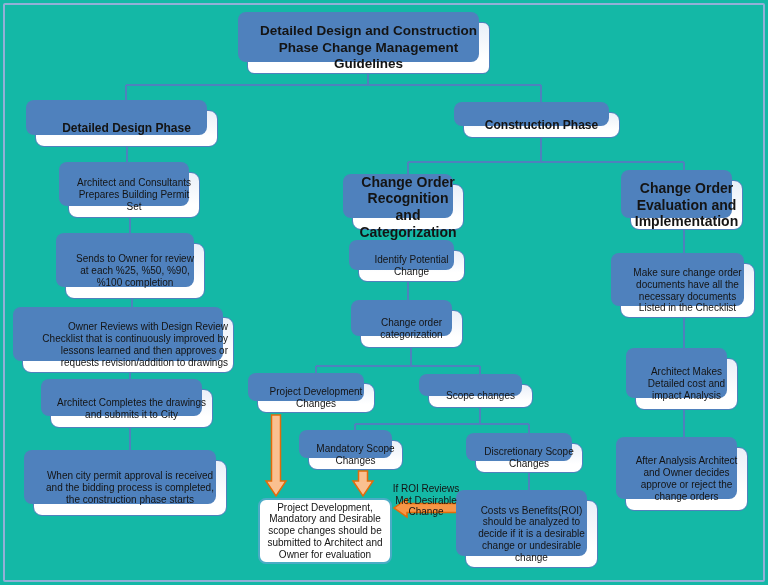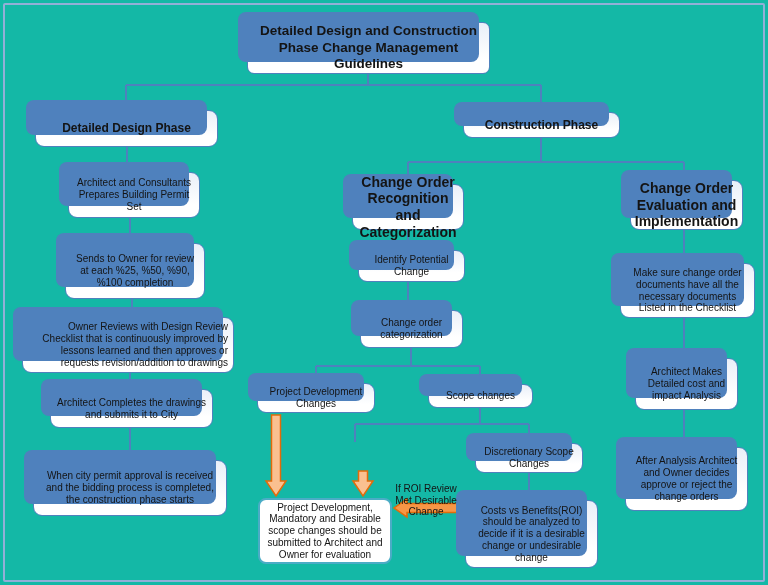--- a/index.html
+++ b/index.html
@@ -122,29 +122,32 @@
   </div>
   <div class="node" style="left:360px;top:310px;width:103px;height:38px;">
     <span>Change order categorization</span>
   </div>
   <div class="node" style="left:257px;top:383px;width:118px;height:30px;">
     <span>Project Development Changes</span>
   </div>
   <div class="node" style="left:428px;top:384px;width:105px;height:24px;">
     <span>Scope changes</span>
   </div>
+  <div class="node" style="left:308px;top:440px;width:95px;height:30px;">
+    <span>Mandatory Scope Changes</span>
+  </div>
   <div class="node" style="left:475px;top:443px;width:108px;height:30px;">
     <span>Discretionary Scope Changes</span>
   </div>
 
   <div class="node teal" style="left:258px;top:498px;width:134px;height:66px;">
     <span>Project Development, Mandatory and Desirable scope changes should be submitted to Architect and Owner for evaluation</span>
   </div>
   <div class="floatlabel" style="left:392px;top:483px;width:68px;">
-    <span>If ROI Review Met Desirable Change</span>
+    <span>If ROI Reviews Met Desirable Change</span>
   </div>
   <div class="node" style="left:465px;top:500px;width:133px;height:68px;">
     <span>Costs vs Benefits(ROI) should be analyzed to decide if it is a desirable change or undesirable change</span>
   </div>
 
   <div class="node hdr" style="left:630px;top:180px;width:113px;height:50px;">
     <span>Change Order Evaluation and Implementation</span>
   </div>
   <div class="node" style="left:620px;top:263px;width:135px;height:55px;">
     <span>Make sure change order documents have all the necessary documents Listed in the Checklist</span>

